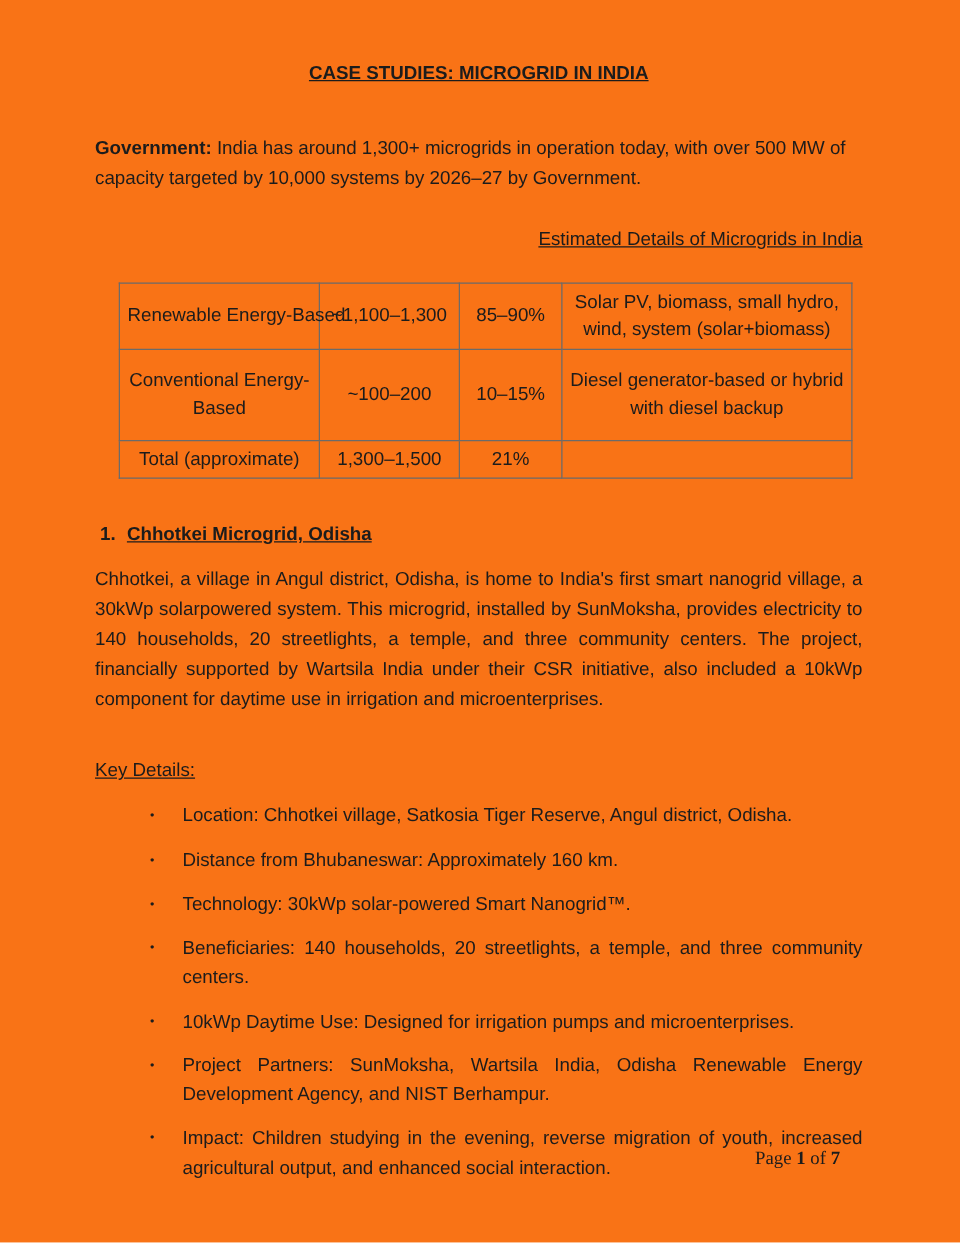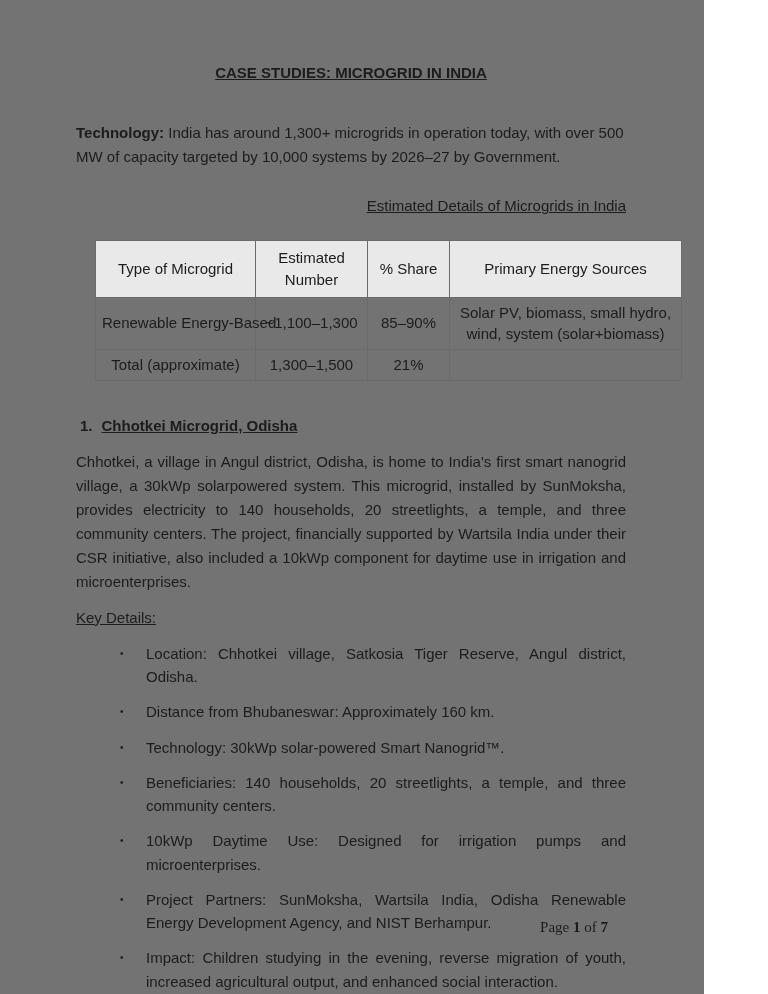--- a/index.html
+++ b/index.html
@@ -1,22 +1,22 @@
 <!DOCTYPE html>
 <html><head>
 <meta charset="utf-8">
 <style>
   html, body { margin: 0; padding: 0; background: #ffffff; }
   .page {
-    width: 704px;
+    width: 768px;
     height: 994px;
-    background: #737373;
+    background: #f97316;
     position: relative;
     box-sizing: border-box;
-    padding: 60px 78px 0 76px;
+    padding: 46px 78px 0 76px;
     font-family: "Liberation Sans", sans-serif;
     font-size: 15px;
     color: #1c1c1c;
   }
   .doc-title {
     text-align: center;
     font-weight: bold;
     text-decoration: underline;
     font-size: 15px;
     margin: 4px 0 40px 0;
@@ -56,21 +56,21 @@
   .row-tall td { height: 64px; }
   .h1 {
     font-weight: bold;
     margin: 36px 0 16px 4px;
   }
   .h1 .sec-num { margin-right: 9px; }
   .h1 .sec-title { text-decoration: underline; }
   .para {
     text-align: justify;
     line-height: 1.6;
-    margin: 0 0 15px 0;
+    margin: 0 0 36px 0;
   }
   .key-details {
     text-decoration: underline;
     margin: 0 0 16px 0;
   }
   ul.bullets {
     list-style: none;
     margin: 0 0 34px 0;
     padding: 0 0 0 44px;
   }
@@ -97,43 +97,43 @@
   }
   .footer .b { font-weight: bold; }
 </style>
 </head>
 <body>
 
 <div class="page">
 
   <div class="doc-title">CASE STUDIES: MICROGRID IN INDIA</div>
 
-  <p class="bg-para"><b class="bg-label">Technology:</b><span> India has around 1,300+ microgrids in operation today, with over 500 MW of capacity targeted by 10,000 systems by 2026–27 by Government.</span></p>
+  <p class="bg-para"><b class="bg-label">Government:</b><span> India has around 1,300+ microgrids in operation today, with over 500 MW of capacity targeted by 10,000 systems by 2026–27 by Government.</span></p>
 
   <div class="table-caption">Estimated Details of Microgrids in India</div>
 
   <table class="microgrid">
     <colgroup>
       <col style="width:160px">
         <col style="width:112px">
         <col style="width:82px">
         <col style="width:232px">
     </colgroup>
     <tbody>
-        <tr>
-      <th>Type of Microgrid</th>
-      <th>Estimated Number</th>
-      <th>% Share</th>
-      <th>Primary Energy Sources</th>
-    </tr>
     <tr>
       <td class="cell-nowrap">Renewable Energy-Based</td>
       <td class="cell-nowrap">~1,100–1,300</td>
       <td>85–90%</td>
       <td>Solar PV, biomass, small hydro, wind, system (solar+biomass)</td>
+    </tr>
+    <tr class="row-tall">
+      <td class="cell-tall">Conventional Energy-Based</td>
+      <td>~100–200</td>
+      <td>10–15%</td>
+      <td>Diesel generator-based or hybrid with diesel backup</td>
     </tr>
     <tr>
       <td>Total (approximate)</td>
       <td>1,300–1,500</td>
       <td>21%</td>
       <td></td>
     </tr>
   </tbody>
     </table>
 

